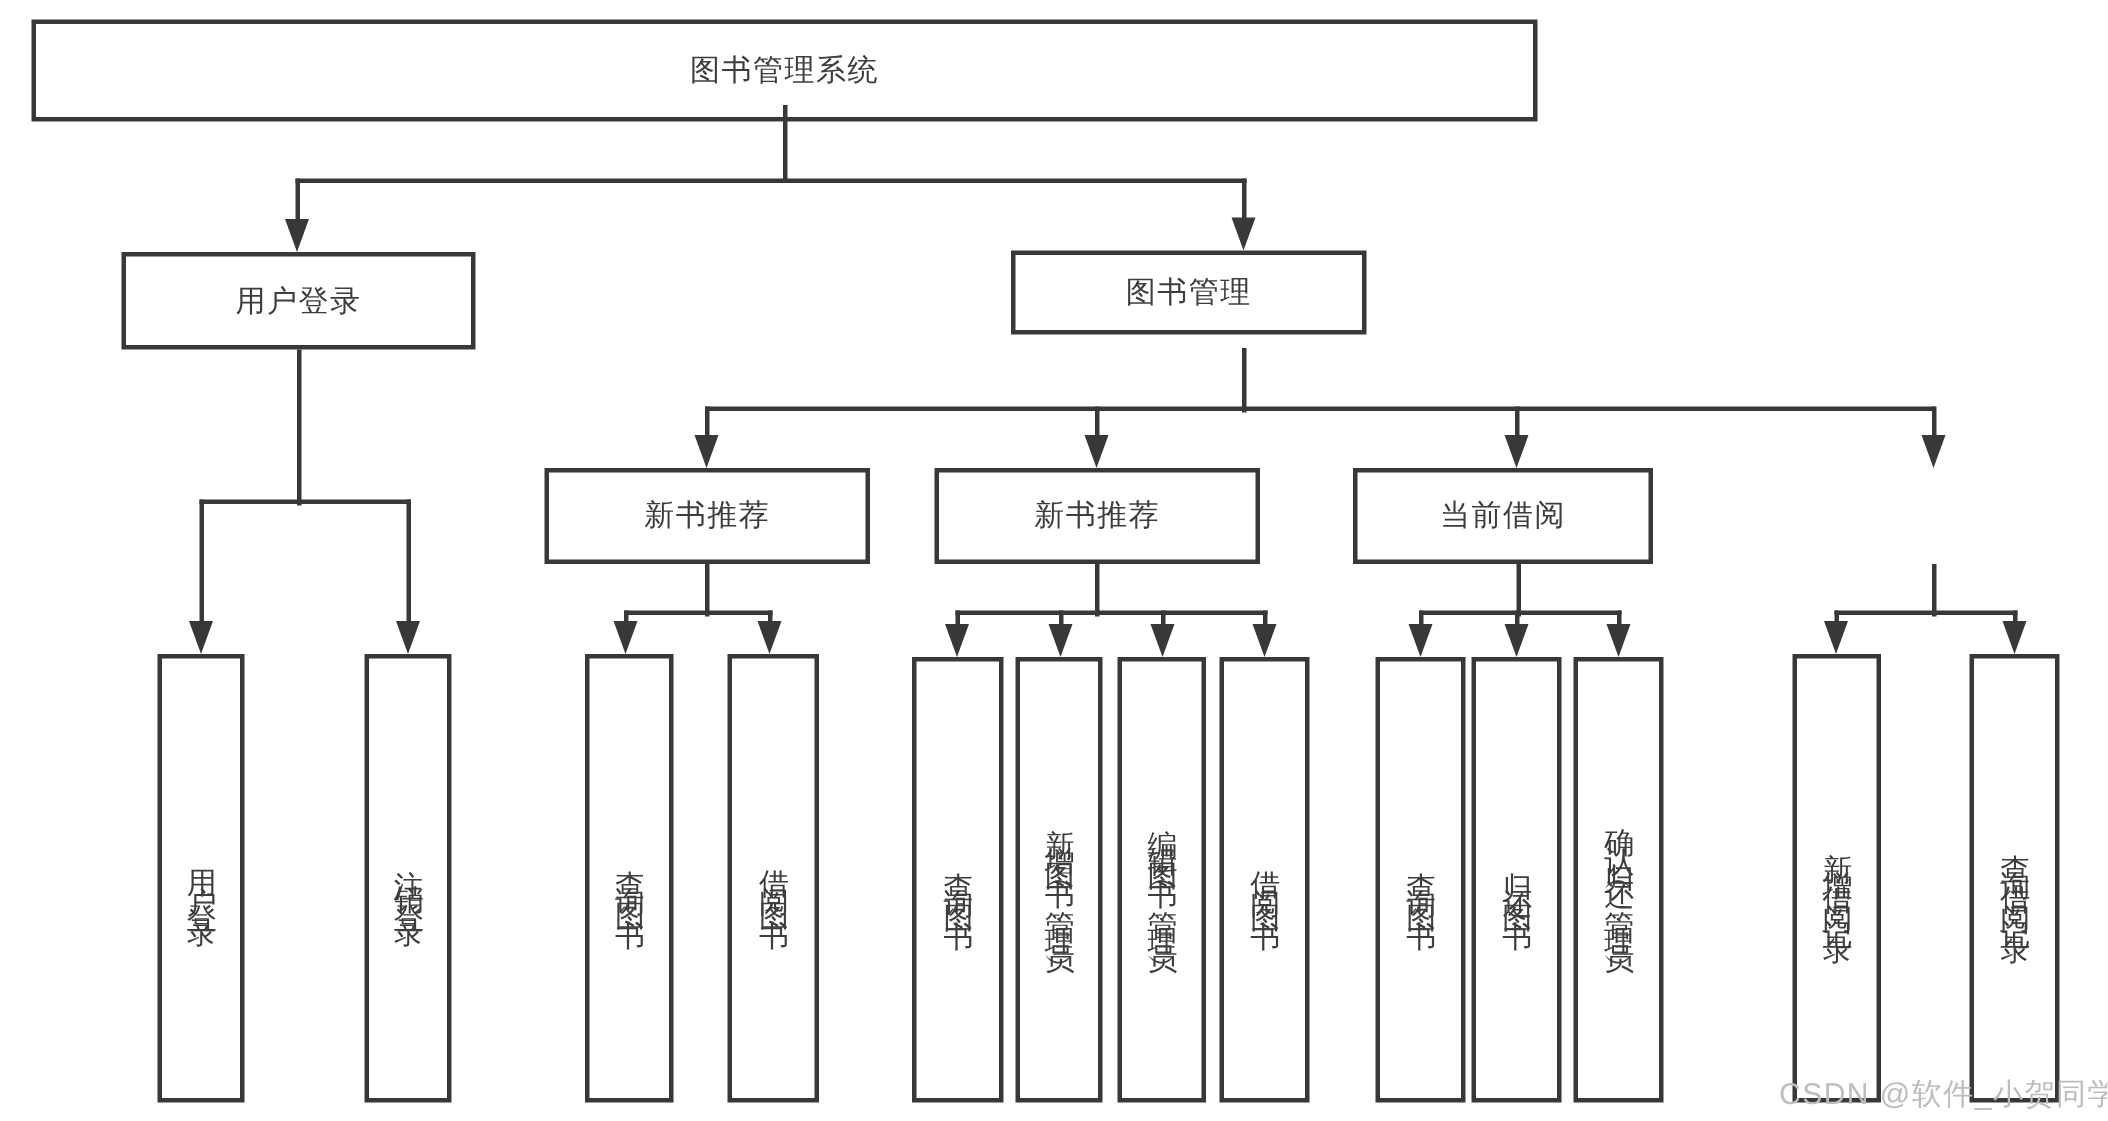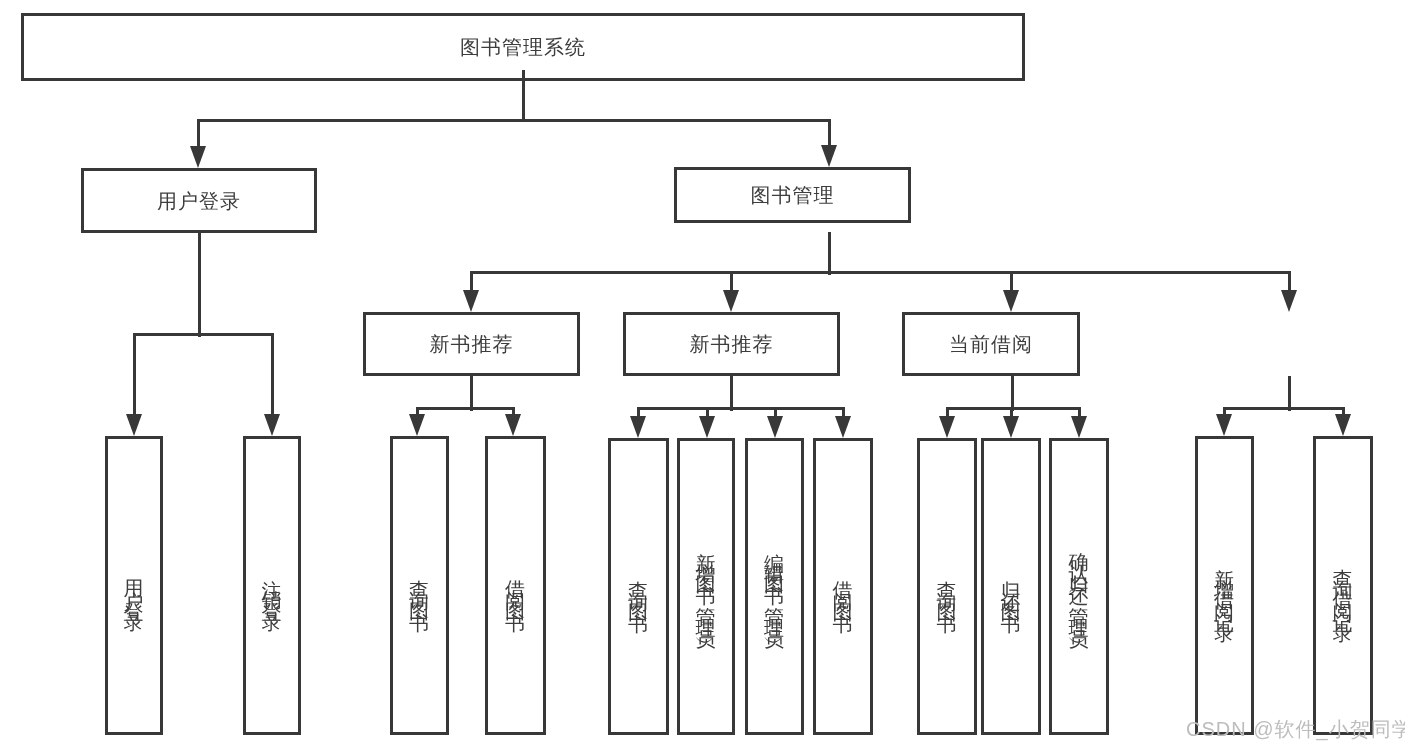--- a/index.html
+++ b/index.html
@@ -80,21 +80,21 @@
   <div class="ah" style="left:1003px;top:290px"></div>
   <div class="vl" style="left:1288px;top:271px;height:21px"></div>
   <div class="ah" style="left:1281px;top:290px"></div>
 
   <div class="box" style="left:363px;top:312px;width:217px;height:64px">
     <span>新书推荐</span>
   </div>
   <div class="box" style="left:623px;top:312px;width:217px;height:64px">
     <span>新书推荐</span>
   </div>
-  <div class="box" style="left:902px;top:312px;width:178px;height:64px">
+  <div class="box" style="left:902px;top:312px;width:200px;height:64px">
     <span>当前借阅</span>
   </div>
 
   <div class="vl" style="left:470px;top:376px;height:35px"></div>
   <div class="hl" style="left:416px;top:407px;width:99px"></div>
   <div class="vl" style="left:416px;top:407px;height:9px"></div>
   <div class="ah" style="left:409px;top:414px"></div>
   <div class="vl" style="left:512px;top:407px;height:9px"></div>
   <div class="ah" style="left:505px;top:414px"></div>
 

